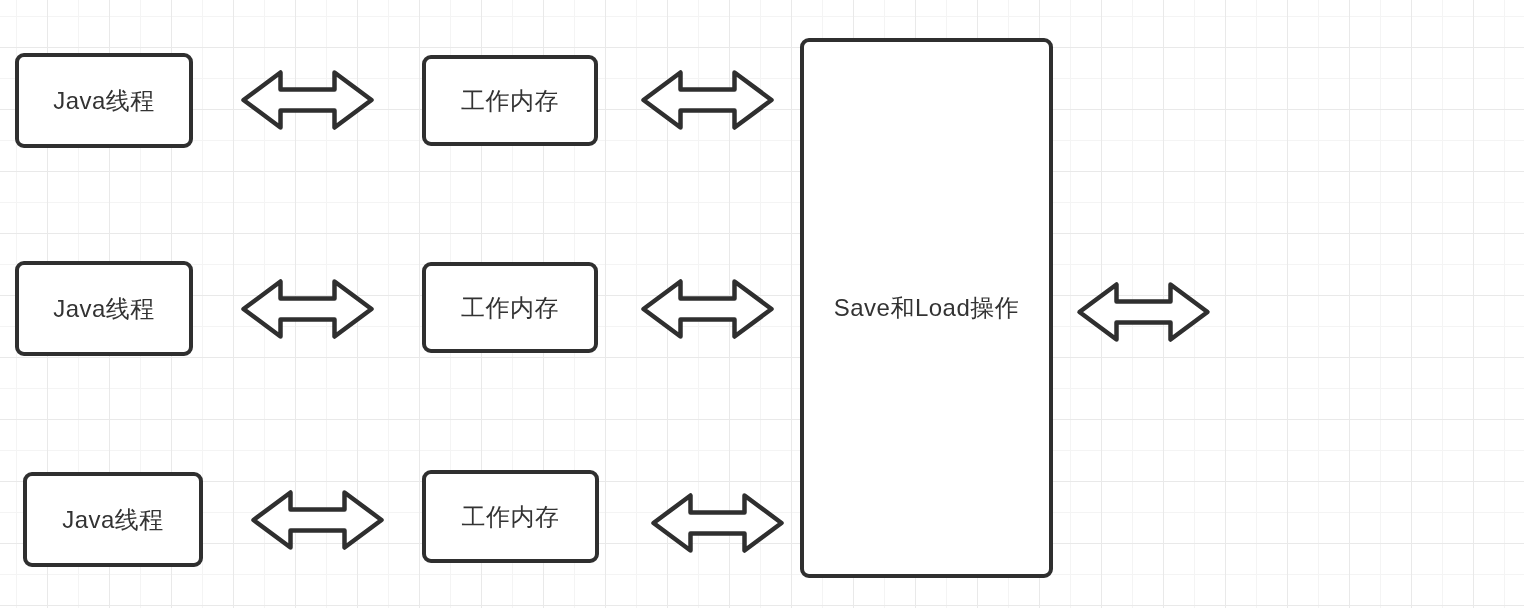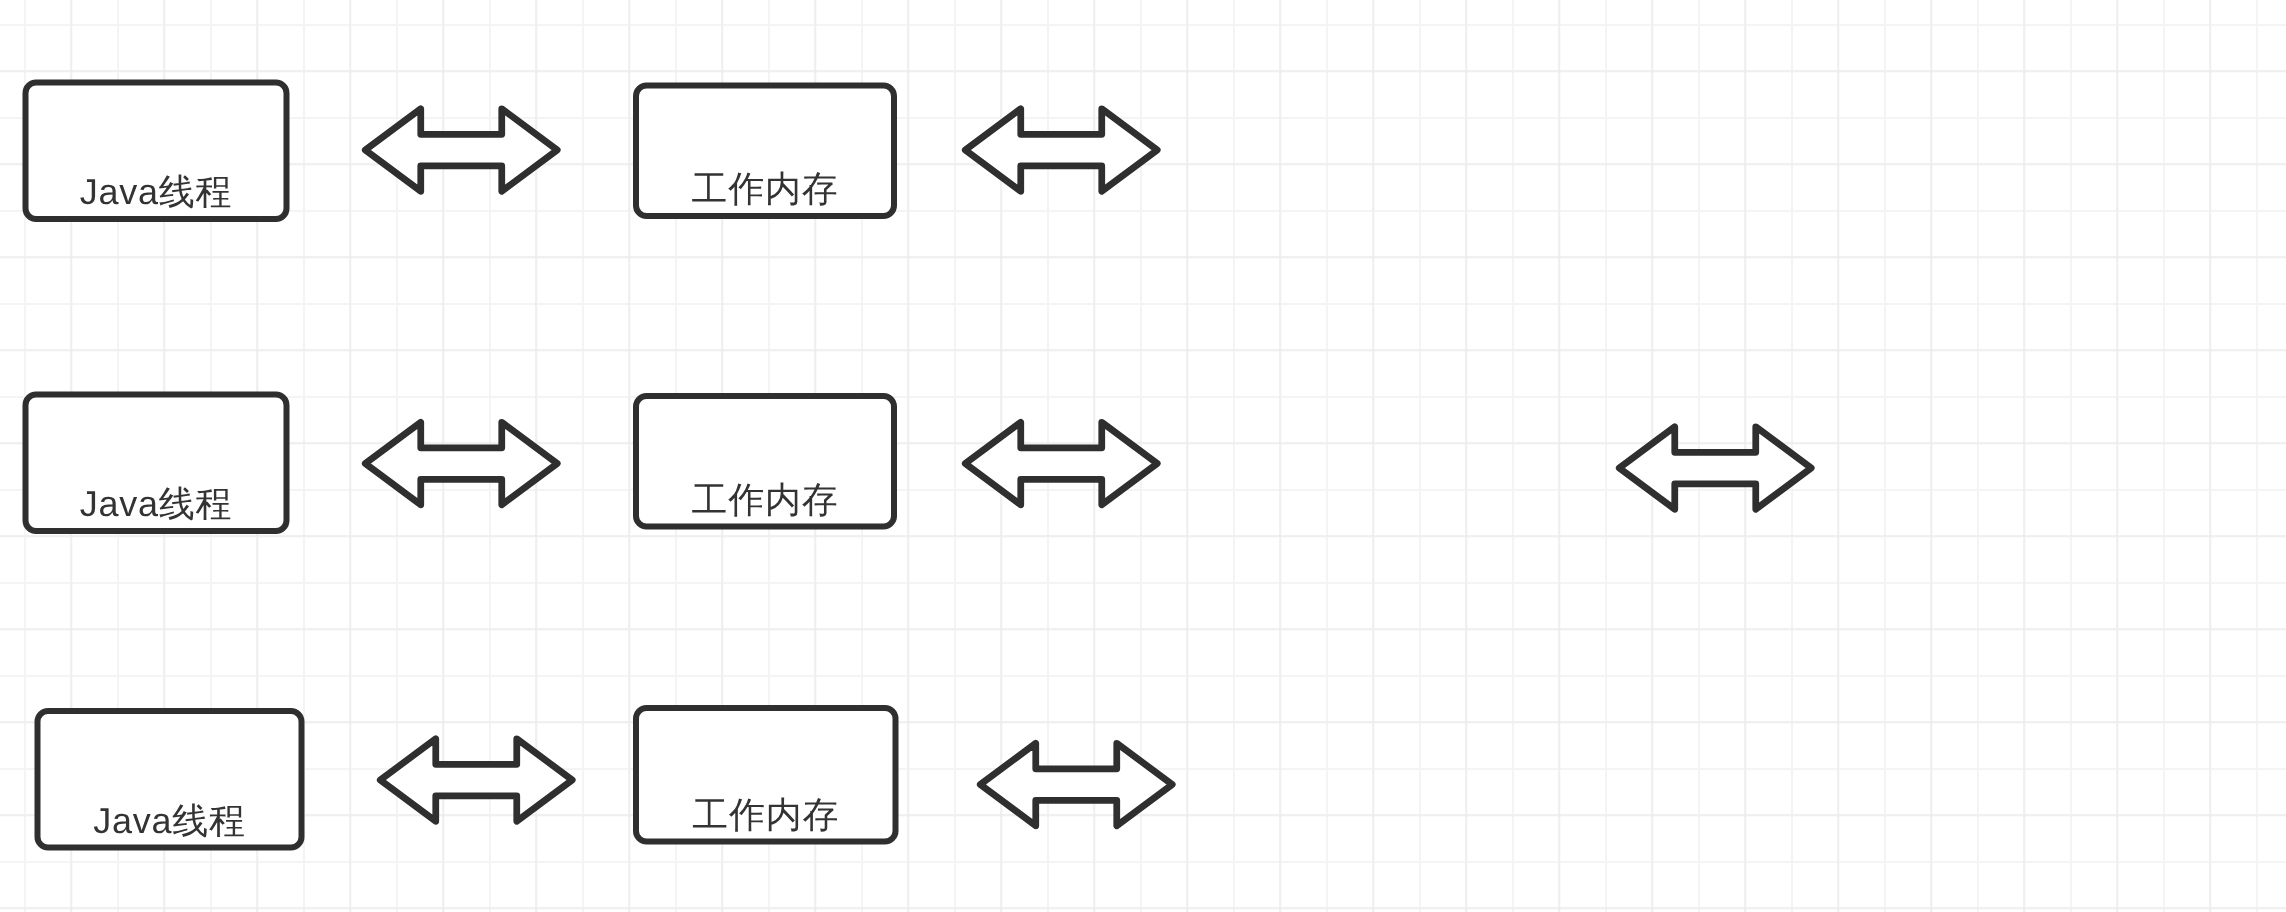--- a/index.html
+++ b/index.html
@@ -21,21 +21,21 @@
     background-size: 62px 62px, 62px 62px, 31px 31px, 31px 31px;
     background-position: -15px -15px, -15px -15px, -15px -15px, -15px -15px;
   }
   .node {
     position: absolute;
     box-sizing: border-box;
     background: #ffffff;
     border: 4px solid #2f2f2f;
     border-radius: 9px;
     display: flex;
-    align-items: flex-end;
+    align-items: center;
     justify-content: center;
     font-size: 24px;
     color: #333333;
     letter-spacing: 0.5px;
     white-space: nowrap;
   }
   .arrow {
     position: absolute;
     display: block;
   }
@@ -91,19 +91,22 @@
   <svg class="arrow" style="left:249px; top:488px" width="137" height="64" viewBox="0 0 136 64">
     <use href="#dbl-arrow" width="136" height="64"></use>
   </svg>
   <div class="node" style="left:422px; top:470px; width:177px; height:93px">
     <span>工作内存</span>
   </div>
   <svg class="arrow" style="left:649px; top:491px" width="137" height="64" viewBox="0 0 136 64">
     <use href="#dbl-arrow" width="136" height="64"></use>
   </svg>
 
+  <div class="node" style="left:800px; top:38px; width:253px; height:540px">
+    <span>Save和Load操作</span>
+  </div>
 
   <svg class="arrow" style="left:1075px; top:280px" width="137" height="64" viewBox="0 0 136 64">
     <use href="#dbl-arrow" width="136" height="64"></use>
   </svg>
 
 
 </div>
 
 </body></html>

